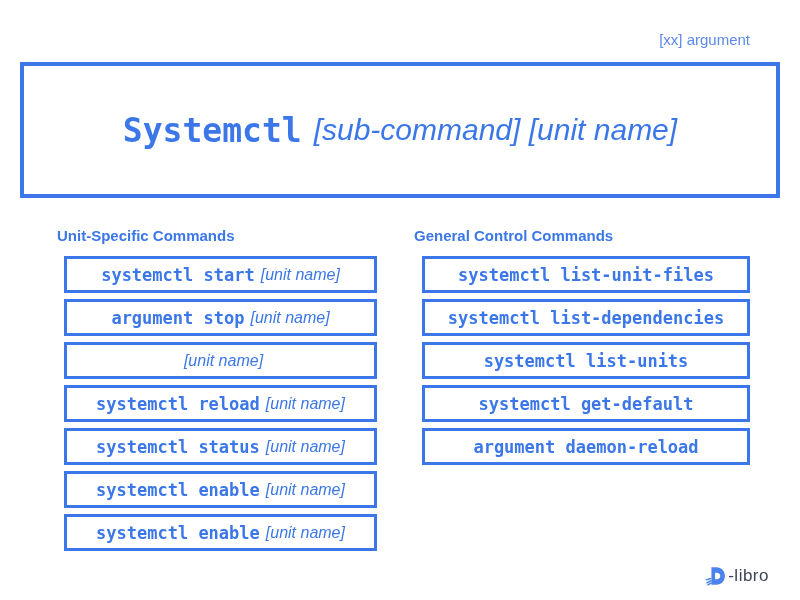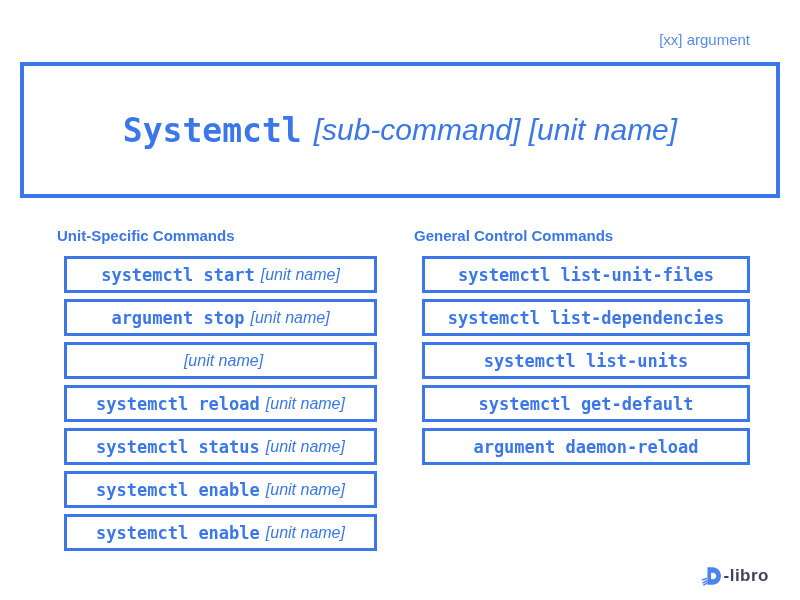--- a/index.html
+++ b/index.html
@@ -56,21 +56,21 @@
   .arg-italic{
     font-family:"Liberation Sans",sans-serif;font-style:italic;
     font-size:16px;color:var(--primary);margin-left:6px;white-space:pre;
   }
 
   .logo{
     position:absolute;right:31px;bottom:13px;
     display:flex;align-items:center;gap:1px;
   }
   .logo-text{
-    font-size:17px;font-weight:700;color:var(--logo_text);
+    font-size:17px;font-weight:400;color:var(--logo_text);
     letter-spacing:0.5px;
   }
 </style>
 </head>
 <body>
 
 <div class="canvas">
 
   <div class="annotation">[xx] argument</div>
 

